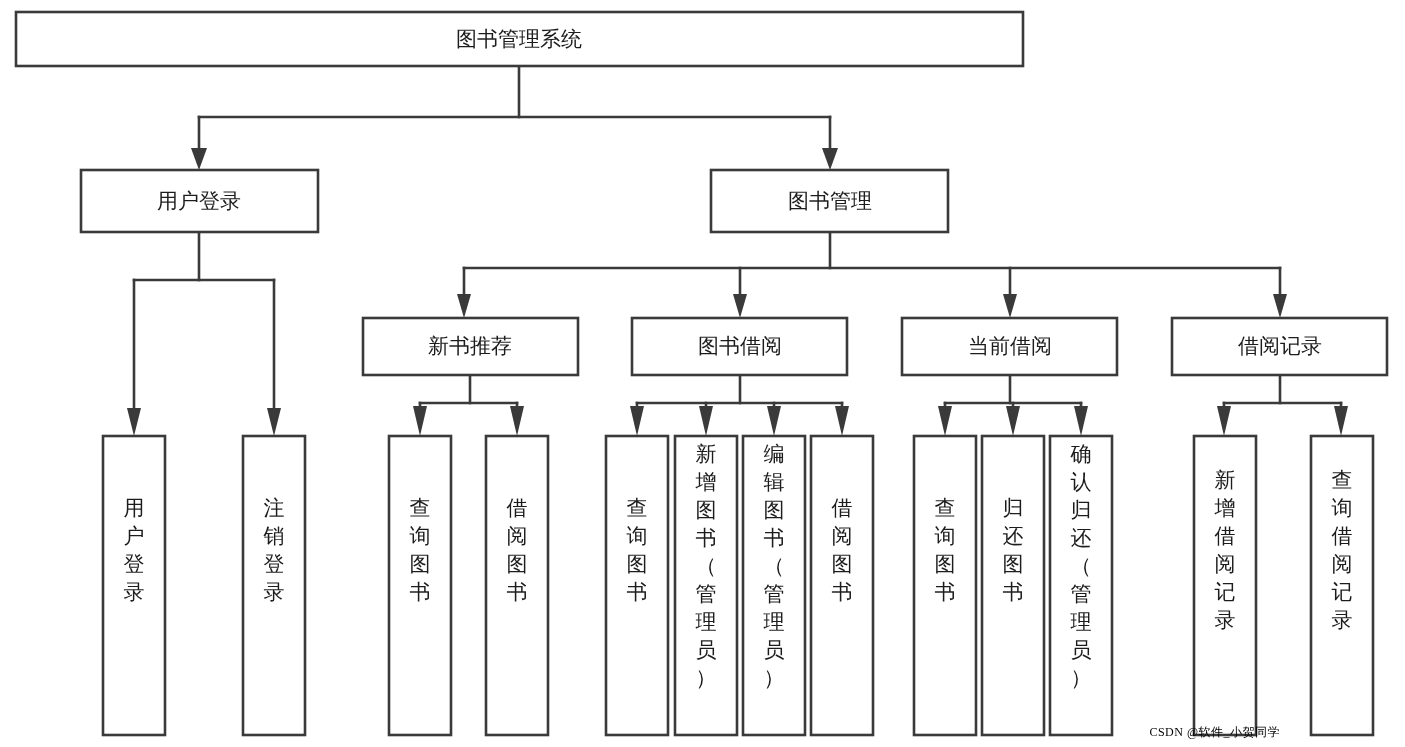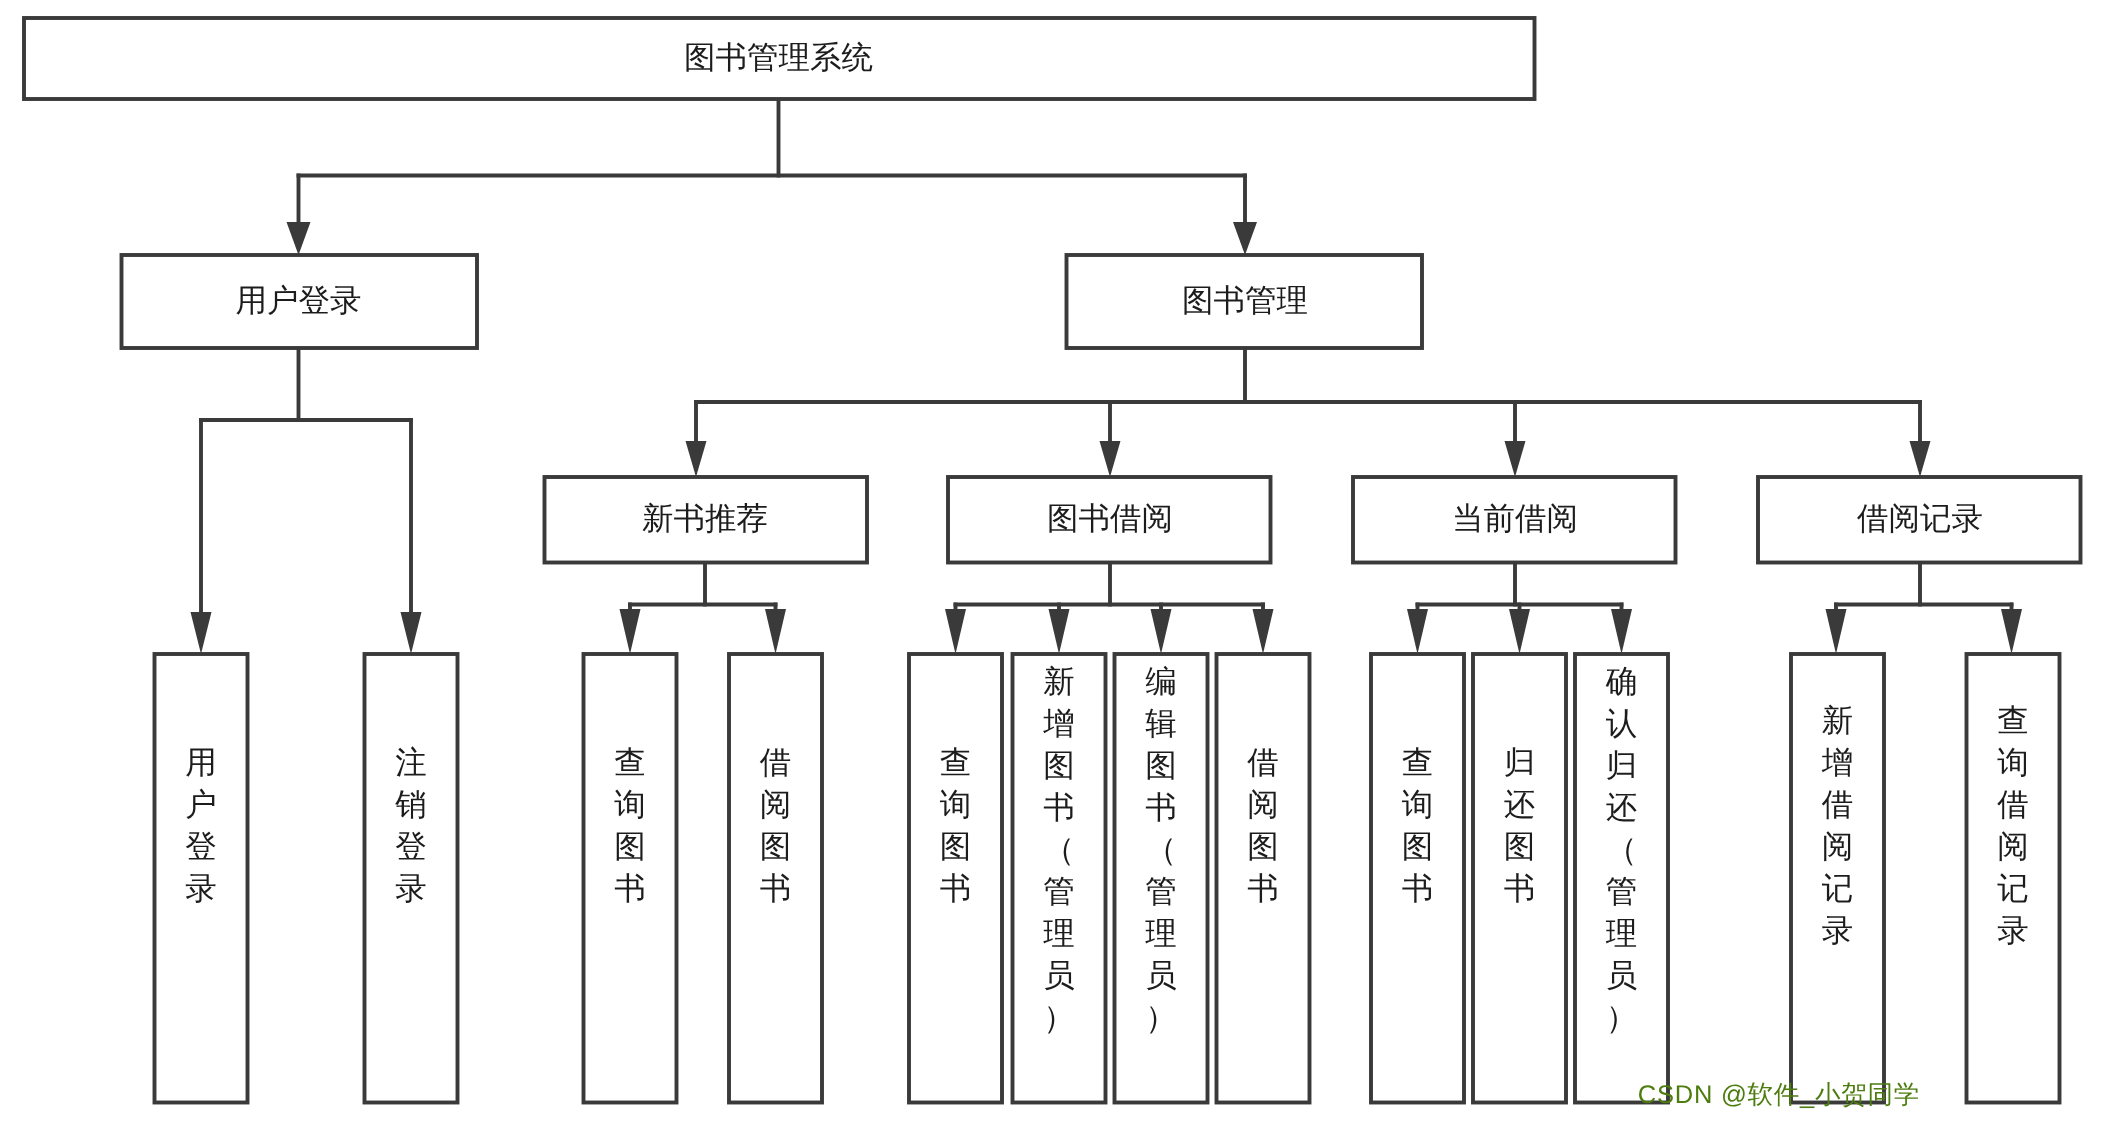--- a/index.html
+++ b/index.html
@@ -52,23 +52,23 @@
   .node-label-v {
     font-family: "Liberation Sans", "DejaVu Sans", sans-serif;
     font-size: 21px;
     fill: #1c1c1c;
     text-anchor: middle;
   }
   .watermark {
     position: absolute;
     right: 10px;
     bottom: 6px;
-    font-family: Liberation Sans, sans-serif;
-    font-size: 17px;
-    color: #4d7c0f;
+    font-family: Liberation Serif, serif;
+    font-size: 12px;
+    color: #000000;
     letter-spacing: 0.5px;
     white-space: nowrap;
     user-select: none;
   }
 </style>
 </head>
 <body>
 
 <div id="diagram-root">
 

